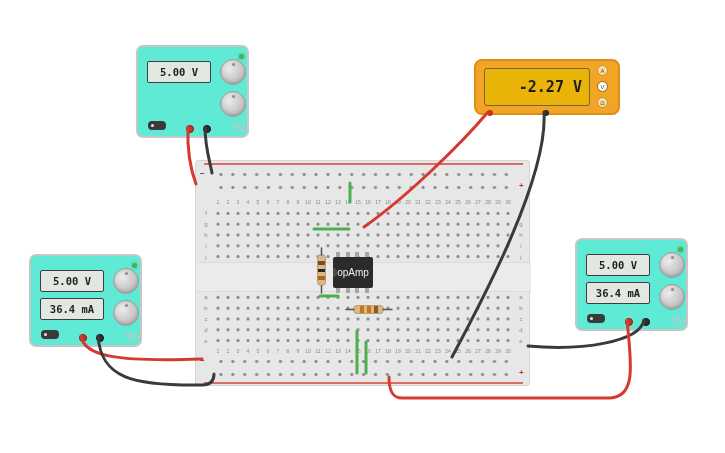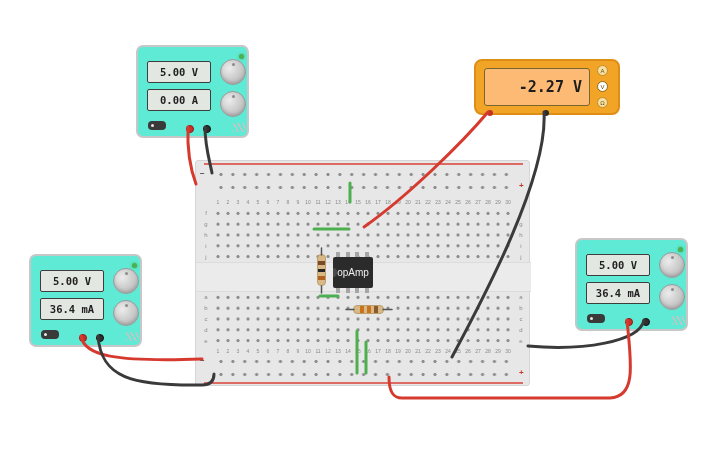--- a/index.html
+++ b/index.html
@@ -41,21 +41,21 @@
   .led { width:5px; height:5px; border-radius:50%; background:#4caf50; box-shadow:0 0 3px #4caf50; }
   .vent { width:13px; height:9px;
           background:repeating-linear-gradient(60deg,#c4c4c4 0 1.5px,transparent 1.5px 4px); }
   .terminal { width:8px; height:8px; border-radius:50%; }
   .terminal.red { background:#c43127; border:1.5px solid #8e1b1b; }
   .terminal.black { background:#2f2f2f; border:1.5px solid #101010; }
 
   
   .meter { width:146px; height:56px; background:#f2a427; border:2px solid #de8e14;
            border-radius:8px; z-index:4; }
-  .mdisplay { width:106px; height:38px; background:#fdba74; border:1.5px solid #77662f;
+  .mdisplay { width:106px; height:38px; background:#eab308; border:1.5px solid #77662f;
               border-radius:3px; display:flex; align-items:center; justify-content:flex-end;
               padding-right:7px; font-family:"DejaVu Sans Mono", monospace;
               font-size:15px; font-weight:bold; color:#1d1d1d; }
   .mode { width:11px; height:11px; border-radius:50%; background:#f8dfa4; border:1px solid #bf8d26;
           display:flex; align-items:center; justify-content:center; font-size:6px; color:#6b4d08; }
   .mode.active { background:#ffffff; border:1.5px solid #8a6a12; }
   .mterm { width:6px; height:6px; border-radius:50%; }
   .mterm.red { background:#c43127; }
   .mterm.black { background:#2a2a2a; }
 
@@ -198,23 +198,20 @@
     <span>opAmp</span>
   </div>
   <div class="resistor-v abs" style="left:317px;top:254px"></div>
   <div class="resistor-h abs" style="left:353px;top:305px"></div>
 
   <div class="psu abs" style="left:136px;top:45px">
     <div class="led abs" style="left:101px;top:7px"></div>
     <div class="display abs" style="left:9px;top:14px">
       <span>5.00 V</span>
     </div>
-    <div class="display abs" style="left:9px;top:42px">
-      <span>0.00 A</span>
-    </div>
     <div class="knob abs" style="left:82px;top:12px"></div>
     <div class="knob abs" style="left:82px;top:44px"></div>
     <div class="pwr abs" style="left:10px;top:74px"></div>
     <div class="vent abs" style="left:95px;top:76px"></div>
     <div class="terminal red abs" style="left:48px;top:78px"></div>
     <div class="terminal black abs" style="left:65px;top:78px"></div>
   </div>
 
   <div class="psu abs" style="left:29px;top:254px">
     <div class="led abs" style="left:101px;top:7px"></div>

